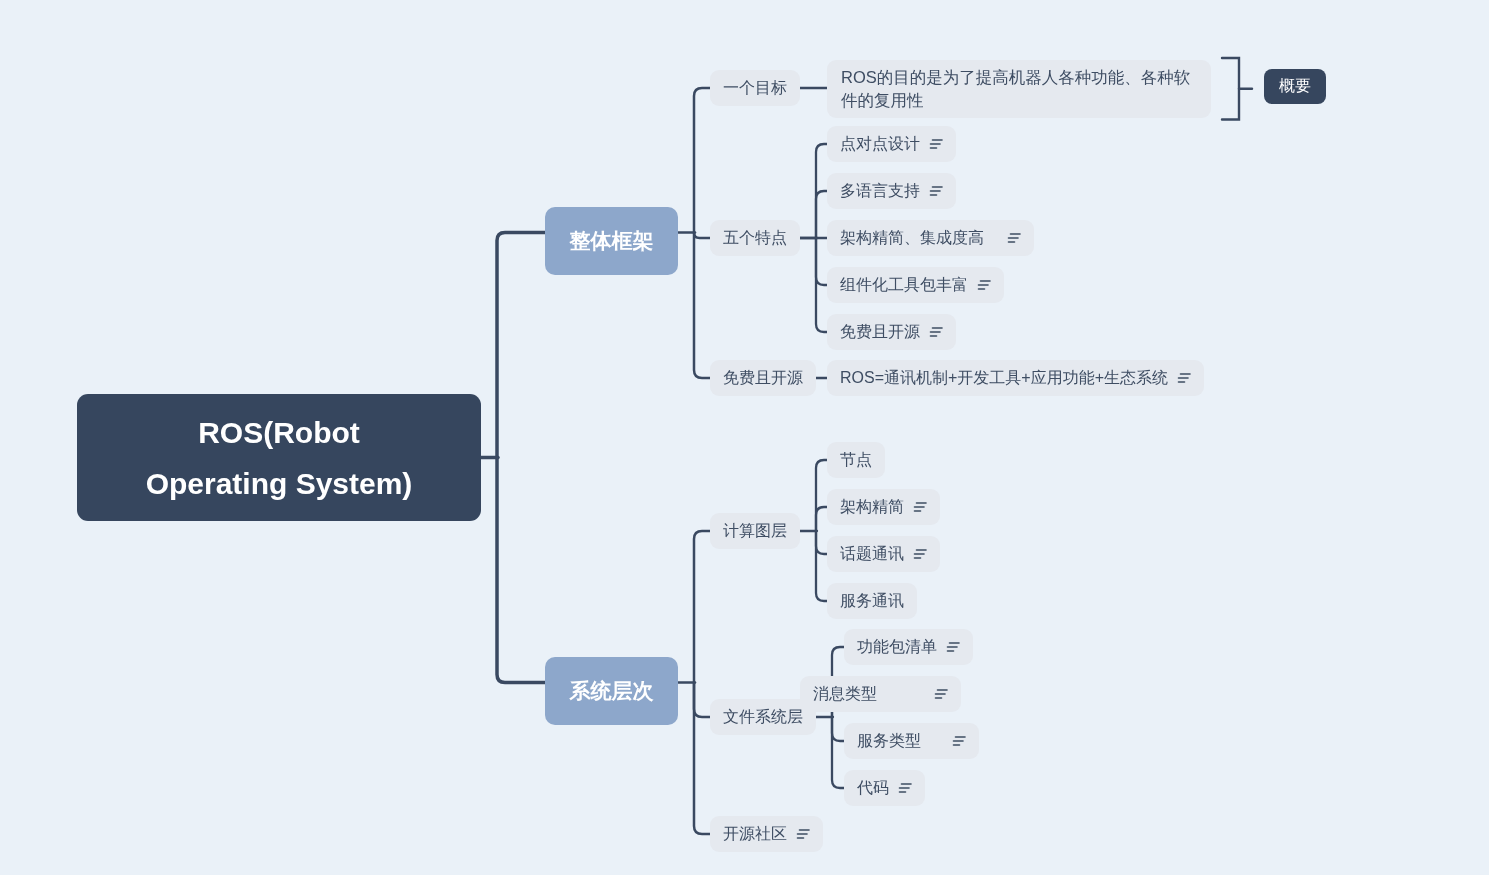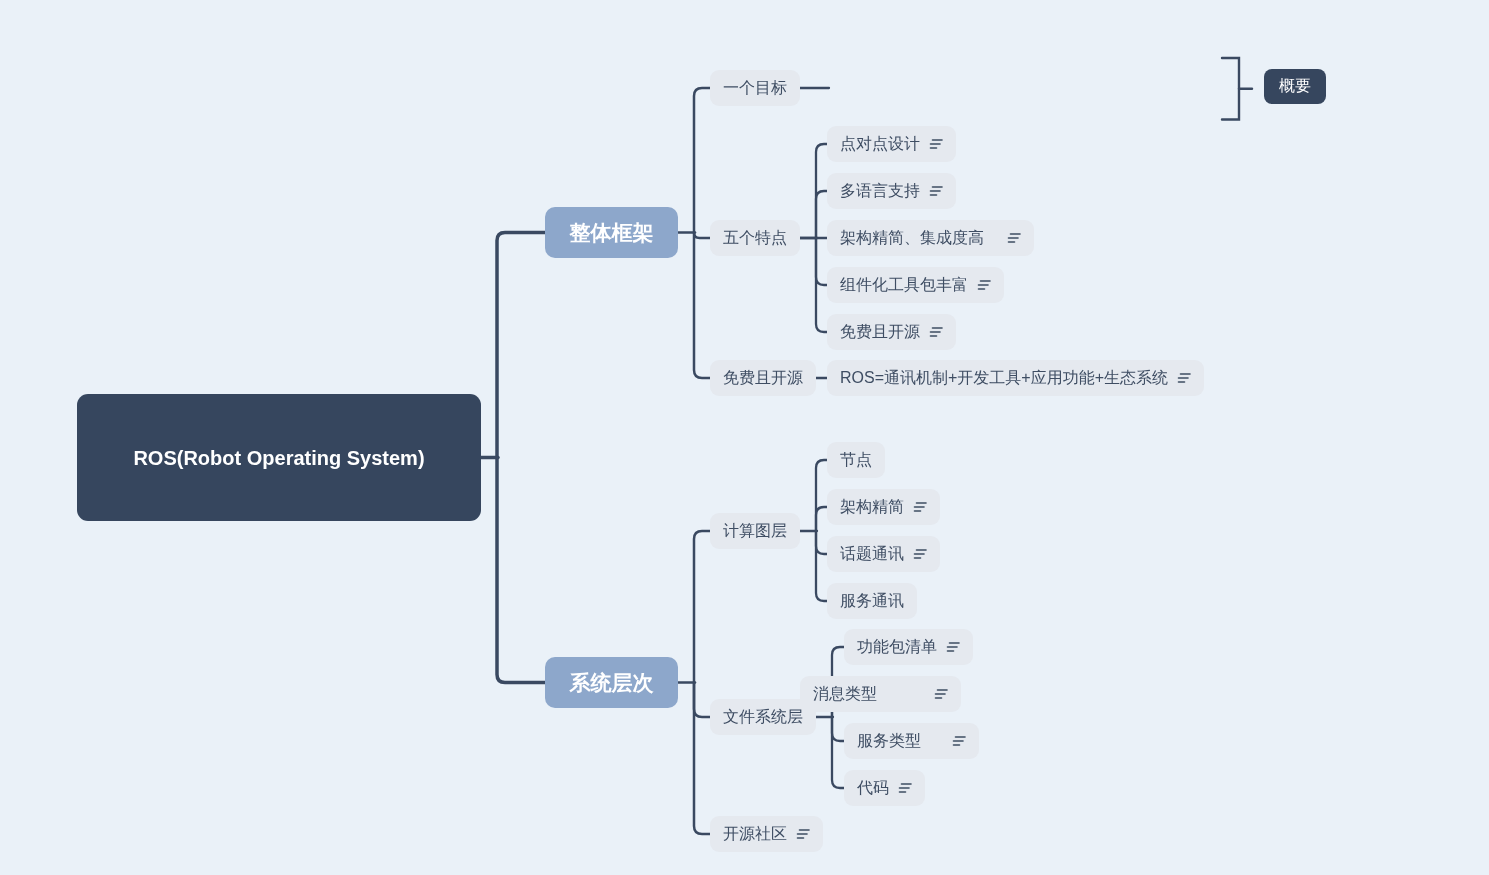--- a/index.html
+++ b/index.html
@@ -18,26 +18,26 @@
   #connectors{position:absolute;left:0;top:0;z-index:1;}
   .topic{
     position:absolute;z-index:2;box-sizing:border-box;
     display:flex;align-items:center;white-space:nowrap;
     color:var(--text-dark);font-size:16px;
     background:var(--topic-bg);border-radius:9px;height:36px;padding:0 13px;
   }
   .topic.root{
     left:77px;top:394px;width:404px;height:127px;
     background:var(--root-bg);color:var(--text-light);
-    font-size:20px;font-weight:bold;line-height:1.7;
+    font-size:30px;font-weight:bold;line-height:1.7;
     border-radius:11px;justify-content:center;text-align:center;
     white-space:normal;padding:0 56px;
   }
   .topic.main{
-    width:133px;height:51px;background:var(--branch-bg);color:var(--text-light);
+    width:133px;height:68px;background:var(--branch-bg);color:var(--text-light);
     font-size:21px;font-weight:bold;border-radius:10px;justify-content:center;padding:0;
   }
   .topic.wrap{
     width:384px;height:auto;min-height:55px;white-space:normal;
     padding:6px 14px;line-height:1.38;font-size:16.5px;
   }
   .topic.badge{
     background:var(--badge-bg);color:var(--text-light);height:35px;border-radius:8px;padding:0 15px;
   }
   .note-icon{margin-left:9px;flex:none;}
@@ -83,20 +83,21 @@
 
   <div class="topic root" id="n-root">ROS(Robot Operating System)</div>
 
   <div class="topic main" id="n-framework" style="left:545px;top:207px;">整体框架</div>
   <div class="topic main" id="n-system" style="left:545px;top:657px;">系统层次</div>
 
   <div class="topic" id="n-goal" style="left:710px;top:70px;">一个目标</div>
   <div class="topic" id="n-features" style="left:710px;top:220px;">五个特点</div>
   <div class="topic" id="n-fourinone" style="left:710px;top:360px;">免费且开源</div>
 
+  <div class="topic wrap" id="n-purpose" style="left:827px;top:60px;">ROS的目的是为了提高机器人各种功能、各种软件的复用性</div>
   <div class="topic badge" id="n-summary" style="left:1264px;top:69px;text-align:right;">概要</div>
 
   <div class="topic" id="n-p2p" style="left:827px;top:126px;">
     <span>点对点设计</span>
     <svg class="note-icon" width="14" height="12" viewBox="0 0 14 12">
         <line x1="3.5" y1="2" x2="13" y2="2"></line>
         <line x1="1.5" y1="6" x2="11" y2="6"></line>
         <line x1="1.5" y1="10" x2="7.5" y2="10"></line>
       </svg>
   </div>

